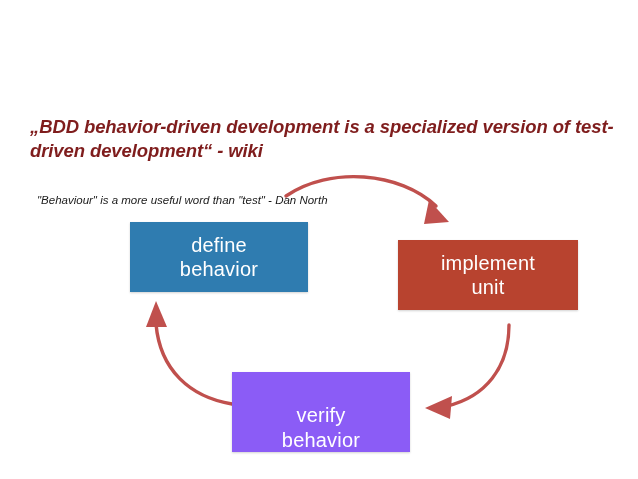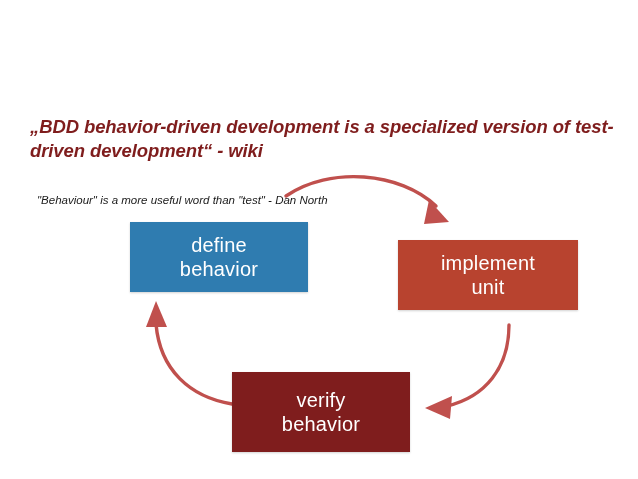--- a/index.html
+++ b/index.html
@@ -135,18 +135,18 @@
   <div class="cycle-box" id="box-define" style="background:#2f7cb0;">
     <span class="box-label">define
 behavior</span>
   </div>
 
   <div class="cycle-box" id="box-implement" style="background:#b8432f;">
     <span class="box-label">implement
 unit</span>
   </div>
 
-  <div class="cycle-box" id="box-verify" style="background:#7f1d1d;">
+  <div class="cycle-box" id="box-verify" style="background:#8b5cf6;align-items:flex-end;">
     <span class="box-label">verify
 behavior</span>
   </div>
 
 </div>
 
 </body></html>

